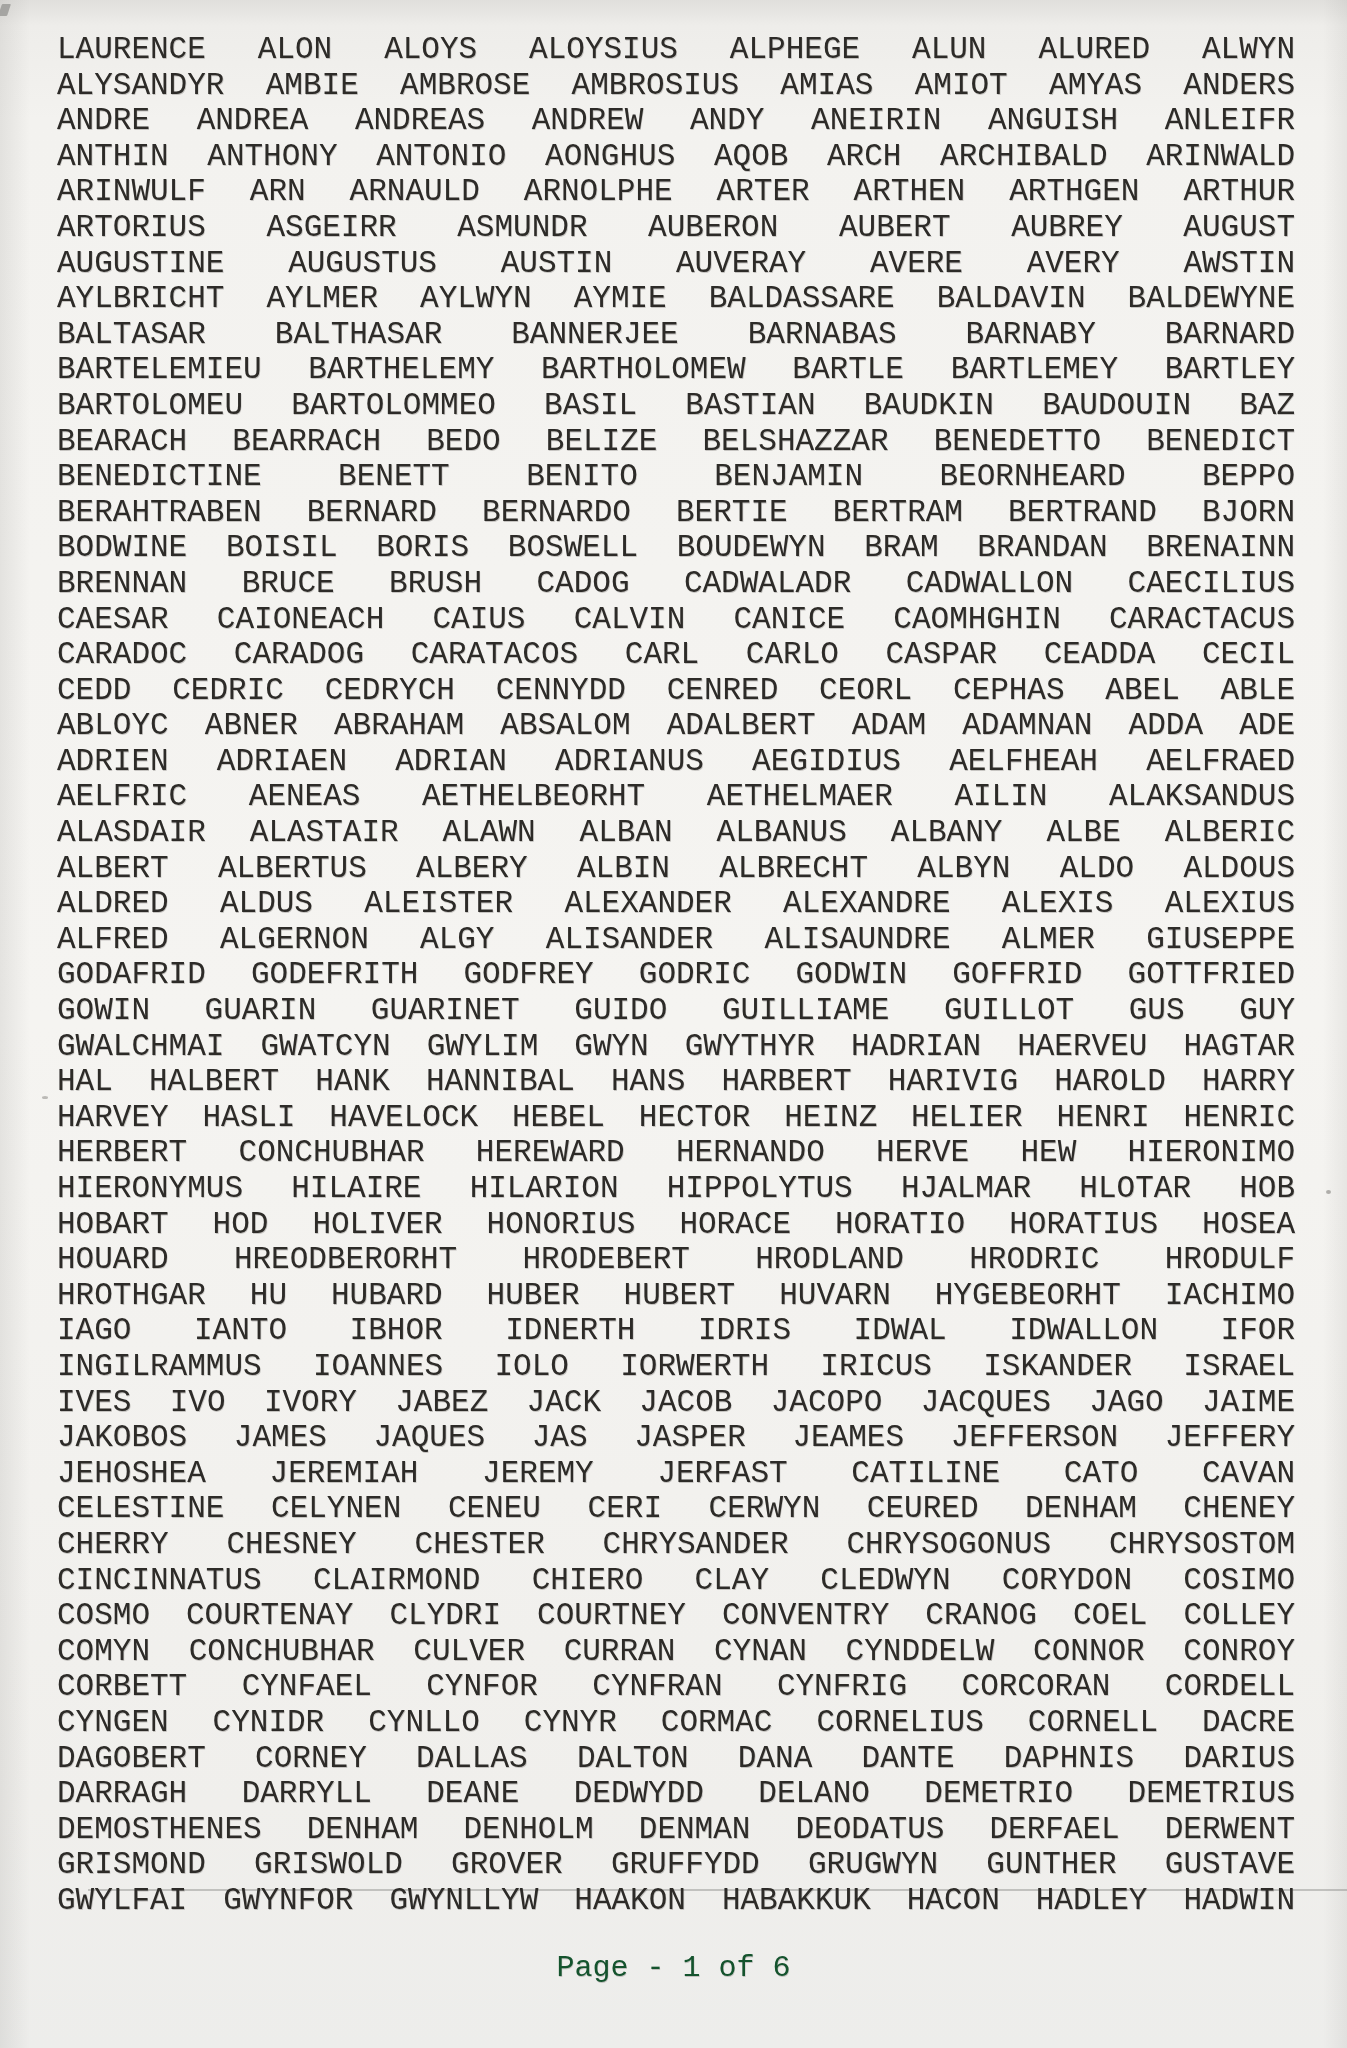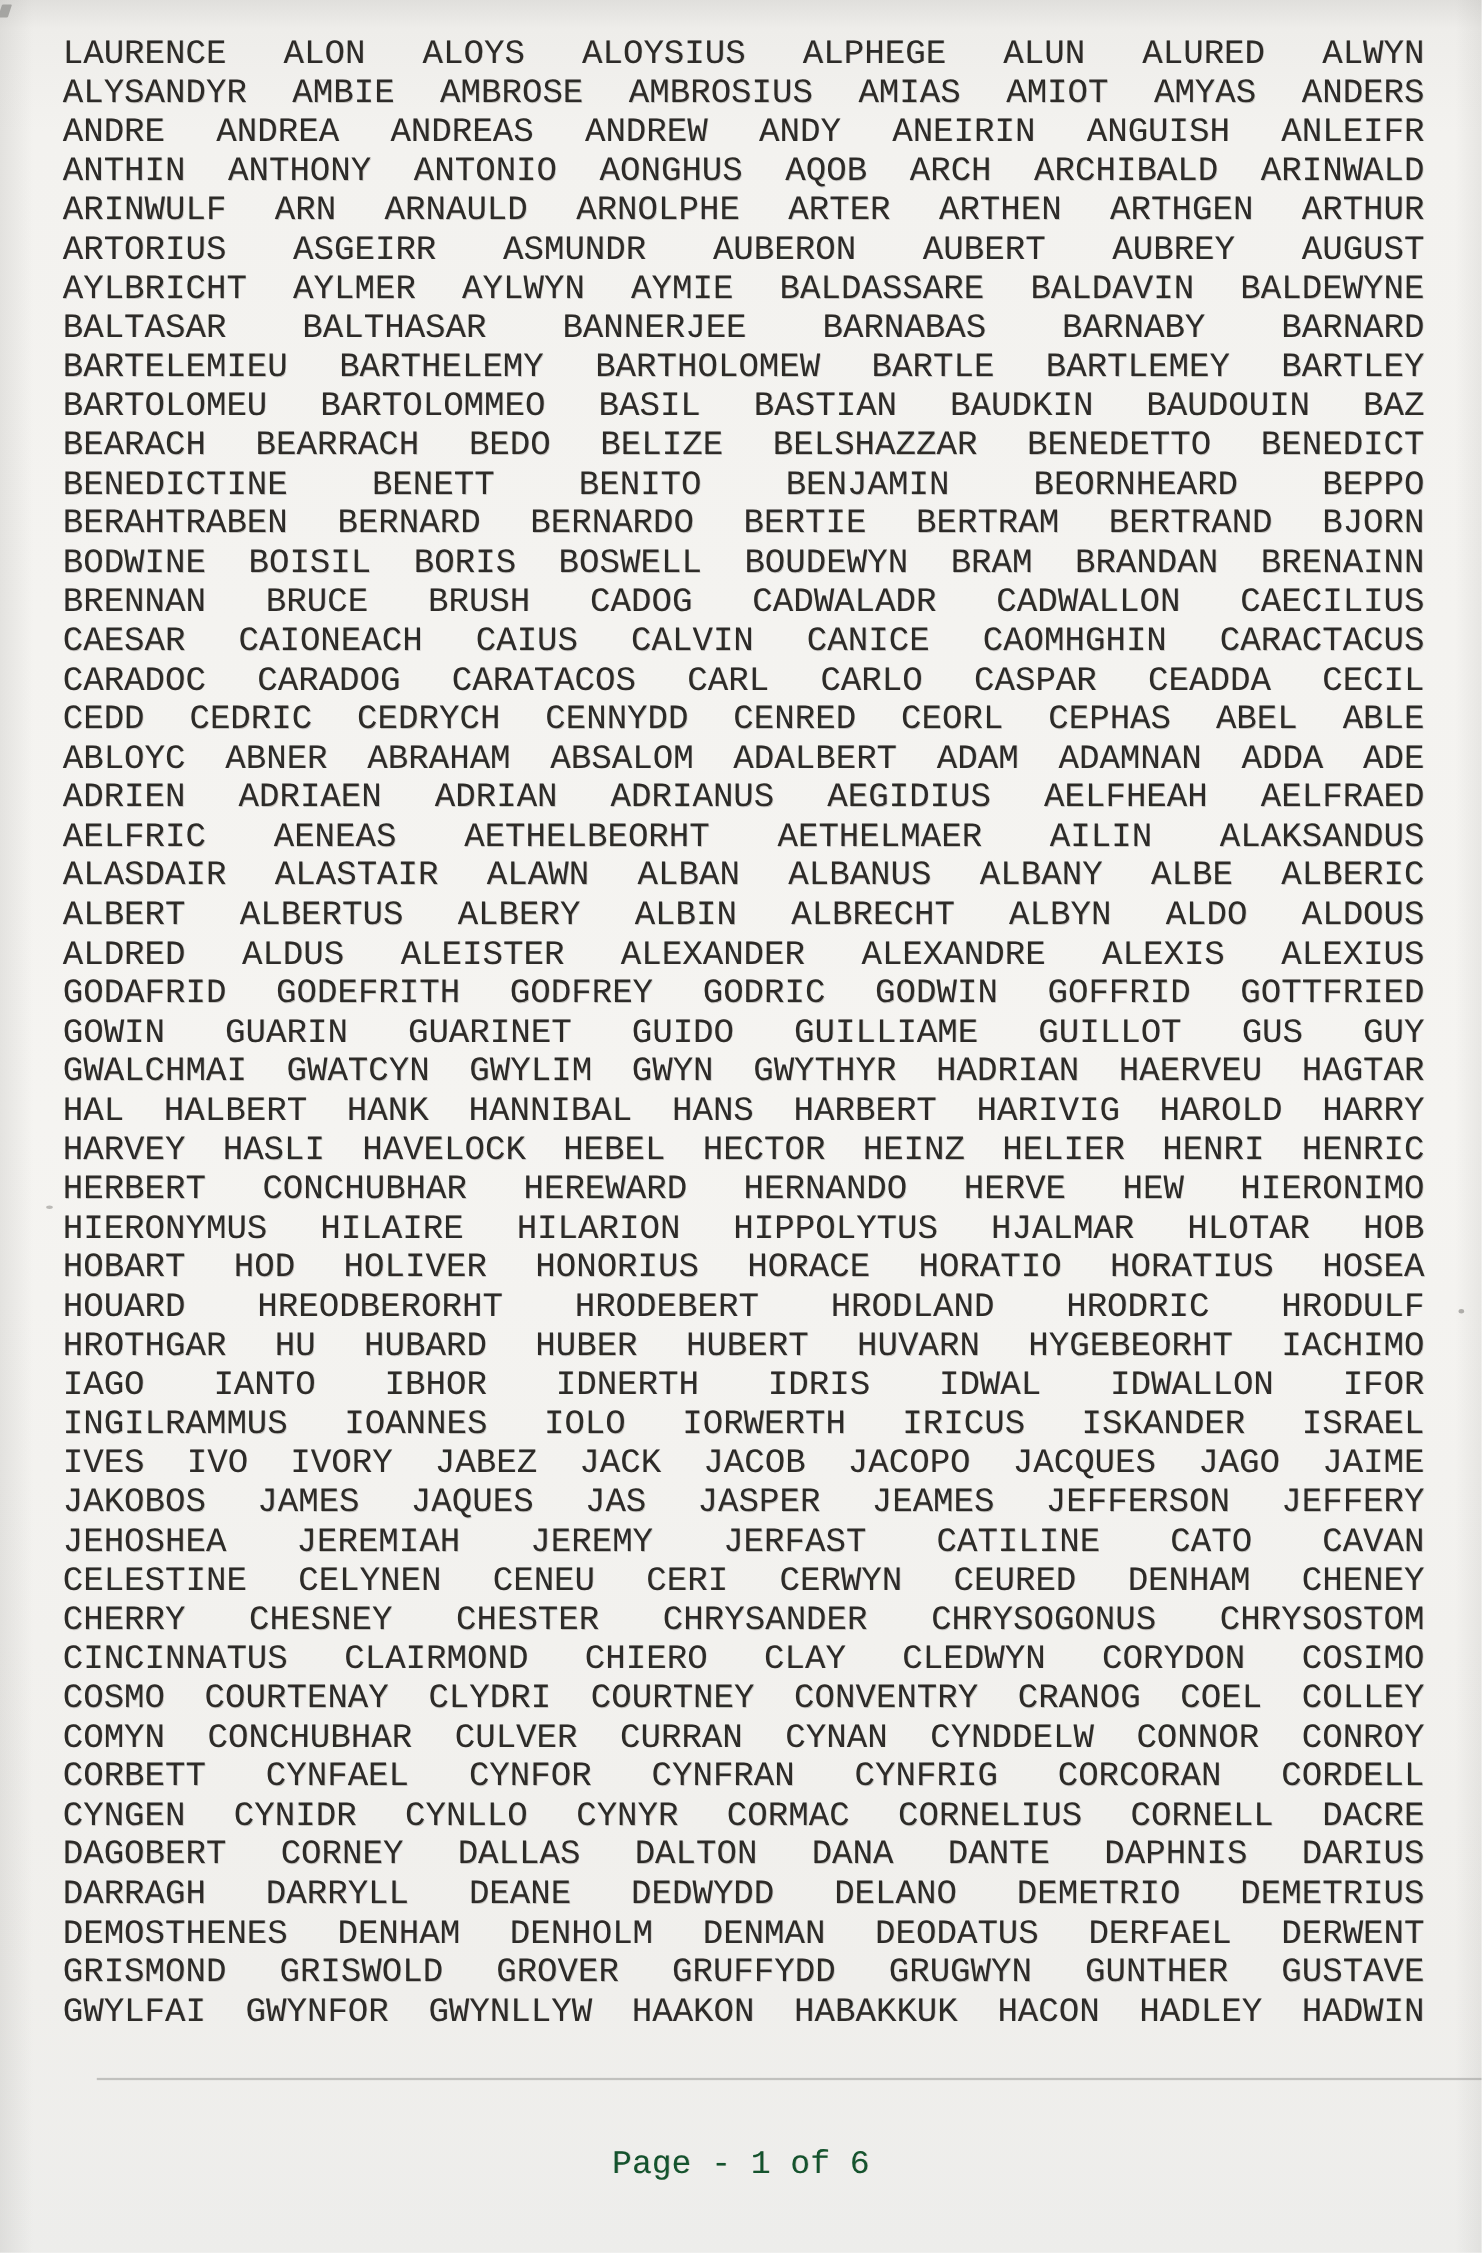--- a/index.html
+++ b/index.html
@@ -88,38 +88,40 @@
   <div class="noise-dot-a"></div>
   <div class="noise-dot-b"></div>
 
   <div class="textblock">
       <div class="line">LAURENCE ALON ALOYS ALOYSIUS ALPHEGE ALUN ALURED ALWYN</div>
       <div class="line">ALYSANDYR AMBIE AMBROSE AMBROSIUS AMIAS AMIOT AMYAS ANDERS</div>
       <div class="line">ANDRE ANDREA ANDREAS ANDREW ANDY ANEIRIN ANGUISH ANLEIFR</div>
       <div class="line">ANTHIN ANTHONY ANTONIO AONGHUS AQOB ARCH ARCHIBALD ARINWALD</div>
       <div class="line">ARINWULF ARN ARNAULD ARNOLPHE ARTER ARTHEN ARTHGEN ARTHUR</div>
       <div class="line">ARTORIUS ASGEIRR ASMUNDR AUBERON AUBERT AUBREY AUGUST</div>
+      <div class="line">AUGUSTINE AUGUSTUS AUSTIN AUVERAY AVERE AVERY AWSTIN</div>
       <div class="line">AYLBRICHT AYLMER AYLWYN AYMIE BALDASSARE BALDAVIN BALDEWYNE</div>
       <div class="line">BALTASAR BALTHASAR BANNERJEE BARNABAS BARNABY BARNARD</div>
       <div class="line">BARTELEMIEU BARTHELEMY BARTHOLOMEW BARTLE BARTLEMEY BARTLEY</div>
       <div class="line">BARTOLOMEU BARTOLOMMEO BASIL BASTIAN BAUDKIN BAUDOUIN BAZ</div>
       <div class="line">BEARACH BEARRACH BEDO BELIZE BELSHAZZAR BENEDETTO BENEDICT</div>
       <div class="line">BENEDICTINE BENETT BENITO BENJAMIN BEORNHEARD BEPPO</div>
       <div class="line">BERAHTRABEN BERNARD BERNARDO BERTIE BERTRAM BERTRAND BJORN</div>
       <div class="line">BODWINE BOISIL BORIS BOSWELL BOUDEWYN BRAM BRANDAN BRENAINN</div>
       <div class="line">BRENNAN BRUCE BRUSH CADOG CADWALADR CADWALLON CAECILIUS</div>
       <div class="line">CAESAR CAIONEACH CAIUS CALVIN CANICE CAOMHGHIN CARACTACUS</div>
       <div class="line">CARADOC CARADOG CARATACOS CARL CARLO CASPAR CEADDA CECIL</div>
       <div class="line">CEDD CEDRIC CEDRYCH CENNYDD CENRED CEORL CEPHAS ABEL ABLE</div>
       <div class="line">ABLOYC ABNER ABRAHAM ABSALOM ADALBERT ADAM ADAMNAN ADDA ADE</div>
       <div class="line">ADRIEN ADRIAEN ADRIAN ADRIANUS AEGIDIUS AELFHEAH AELFRAED</div>
       <div class="line">AELFRIC AENEAS AETHELBEORHT AETHELMAER AILIN ALAKSANDUS</div>
       <div class="line">ALASDAIR ALASTAIR ALAWN ALBAN ALBANUS ALBANY ALBE ALBERIC</div>
       <div class="line">ALBERT ALBERTUS ALBERY ALBIN ALBRECHT ALBYN ALDO ALDOUS</div>
       <div class="line">ALDRED ALDUS ALEISTER ALEXANDER ALEXANDRE ALEXIS ALEXIUS</div>
+      <div class="line">ALFRED ALGERNON ALGY ALISANDER ALISAUNDRE ALMER GIUSEPPE</div>
       <div class="line">GODAFRID GODEFRITH GODFREY GODRIC GODWIN GOFFRID GOTTFRIED</div>
       <div class="line">GOWIN GUARIN GUARINET GUIDO GUILLIAME GUILLOT GUS GUY</div>
       <div class="line">GWALCHMAI GWATCYN GWYLIM GWYN GWYTHYR HADRIAN HAERVEU HAGTAR</div>
       <div class="line">HAL HALBERT HANK HANNIBAL HANS HARBERT HARIVIG HAROLD HARRY</div>
       <div class="line">HARVEY HASLI HAVELOCK HEBEL HECTOR HEINZ HELIER HENRI HENRIC</div>
       <div class="line">HERBERT CONCHUBHAR HEREWARD HERNANDO HERVE HEW HIERONIMO</div>
       <div class="line">HIERONYMUS HILAIRE HILARION HIPPOLYTUS HJALMAR HLOTAR HOB</div>
       <div class="line">HOBART HOD HOLIVER HONORIUS HORACE HORATIO HORATIUS HOSEA</div>
       <div class="line">HOUARD HREODBERORHT HRODEBERT HRODLAND HRODRIC HRODULF</div>
       <div class="line">HROTHGAR HU HUBARD HUBER HUBERT HUVARN HYGEBEORHT IACHIMO</div>

